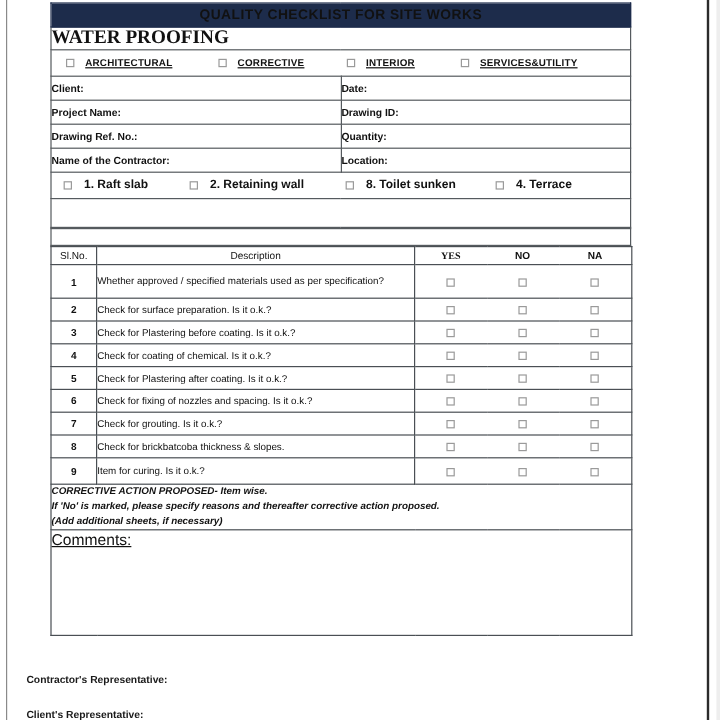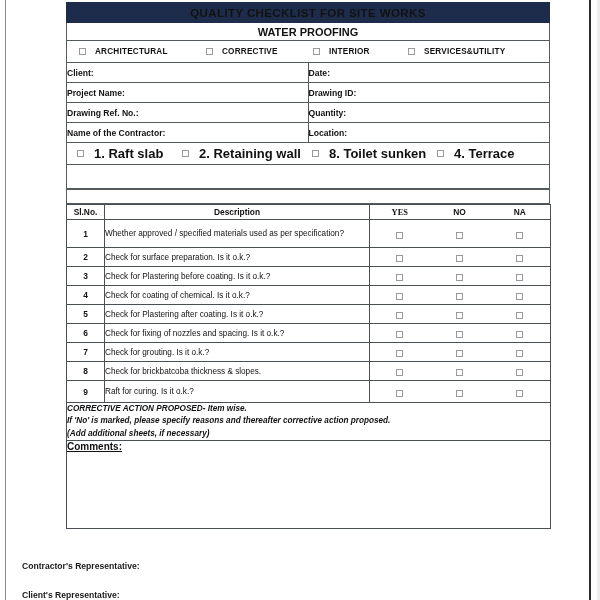--- a/index.html
+++ b/index.html
@@ -24,21 +24,21 @@
     position: absolute; left: 589px; top: 0; width: 2px; height: 600px;
     background: #2b2b2b;
   }
   .page-rule-far-right {
     position: absolute; left: 597px; top: 0; width: 3px; height: 600px;
     background: #eeeeee;
   }
 
   #doc {
     position: absolute;
-    left: 66px; top: 2px;
+    left: 42px; top: 2px;
     width: 484px;
   }
 
   table.frame {
     width: 484px;
     border-collapse: collapse;
     table-layout: fixed;
   }
   table.frame td {
     border: 1px solid #555a5e;
@@ -51,29 +51,29 @@
     background: #1d2c4b;
     color: #ffffff;
     text-align: center;
     font-weight: bold;
     font-size: 11.5px;
     letter-spacing: .4px;
     height: 20px;
     border: 1px solid #1d2c4b !important;
   }
   .subtitle-bar {
-    text-align: center;
     font-weight: bold;
-    font-size: 11px;
+    font-size: 16px;
     height: 18px;
     color: #1a1a1a;
+    font-family: Liberation Serif, serif;
   }
 
   .cat-row { height: 22px; font-size: 8.2px; font-weight: bold; color: #2b2b2b; }
-  .cat-inner { display: flex; align-items: flex-start; padding-left: 12px; }
+  .cat-inner { display: flex; align-items: flex-start; padding-left: 12px; text-decoration: underline; }
   .cat-item { display: flex; align-items: center; }
   .cat-label { margin-left: 9px; letter-spacing: .2px; white-space: nowrap; }
 
   .cb {
     display: inline-block;
     width: 7px; height: 7px;
     border: 1px solid #9a9a9a;
     background: #ffffff;
     flex: 0 0 auto;
   }
@@ -81,39 +81,39 @@
 
   .field-row td { height: 20px; }
   .field-label {
     font-size: 8.6px; font-weight: bold; color: #111111;
     padding-left: 5px;
   }
 
   .elem-row { height: 22px; }
   .elem-inner { display: flex; align-items: center; padding-left: 10px; }
   .elem-item { display: flex; align-items: center; }
-  .elem-label { margin-left: 10px; font-size: 13px; font-weight: bold; color: #111; white-space: nowrap; }
+  .elem-label { margin-left: 10px; font-size: 10px; font-weight: bold; color: #111; white-space: nowrap; }
 
   .spacer-row td { height: 24px; border-left: 1px solid #555a5e; border-right: 1px solid #555a5e;
                    border-top: 1px solid #555a5e; border-bottom: none; }
   .spacer-row2 td { height: 14px; border: none; }
 
   
   table.checklist {
     width: 484px;
     border-collapse: collapse;
     table-layout: fixed;
   }
   table.checklist td, table.checklist th {
     border: 1px solid #4a4f54;
     padding: 0;
     color: #111111;
   }
   .ck-head td {
-    font-size: 8.4px; font-weight: bold; text-align: center; height: 15px;
+    font-size: 8.4px; font-weight: normal; text-align: center; height: 15px;
   }
   .ck-row td { height: 17px; }
   .ck-row.tall td { height: 28px; }
   .c-sl { width: 38px; text-align: center; font-size: 8.4px; font-weight: bold; }
   .c-desc { width: 265px; font-size: 8.2px; padding-left: 5px; }
   .c-ynA { width: 60px; text-align: center; border-right: none !important; font-family: Liberation Serif, serif; }
   .c-ynB { width: 60px; text-align: center; border-left: none !important; border-right: none !important; }
   .c-ynC { width: 61px; text-align: center; border-left: none !important; }
   .ck-head .c-ynA, .ck-head .c-ynB, .ck-head .c-ynC { font-weight: bold; }
 
@@ -123,22 +123,22 @@
     font-size: 8.2px;
     font-weight: bold;
     line-height: 1.5;
     color: #111;
     font-style: italic;
   }
   .comments td {
     height: 88px;
     vertical-align: top;
     padding: 4px 5px;
-    font-size: 10px;
-    font-weight: bold;
+    font-size: 13px;
+    font-weight: normal;
     margin-top: 48px;
   }
   .comments-label { text-decoration: underline; }
 
   .sig {
     font-size: 8.6px;
     font-weight: bold;
     color: #1a1a1a;
     margin-left: 22px;
   }
@@ -301,21 +301,21 @@
       </tr>
       <tr class="ck-row">
         <td class="c-sl">8</td>
         <td class="c-desc">Check for brickbatcoba thickness &amp; slopes.</td>
         <td class="c-ynA"><span class="cb"></span></td>
         <td class="c-ynB"><span class="cb"></span></td>
         <td class="c-ynC"><span class="cb"></span></td>
       </tr>
       <tr class="ck-row" style="height:22px">
         <td class="c-sl">9</td>
-        <td class="c-desc">Raft for curing. Is it o.k.?</td>
+        <td class="c-desc">Item for curing. Is it o.k.?</td>
         <td class="c-ynA"><span class="cb"></span></td>
         <td class="c-ynB"><span class="cb"></span></td>
         <td class="c-ynC"><span class="cb"></span></td>
       </tr>
 
       <tr class="corrective">
         <td colspan="5">
           <div>CORRECTIVE ACTION PROPOSED- Item wise.</div>
           <div>If 'No' is marked, please specify reasons and thereafter corrective action proposed.</div>
           <div>(Add additional sheets, if necessary)</div>

